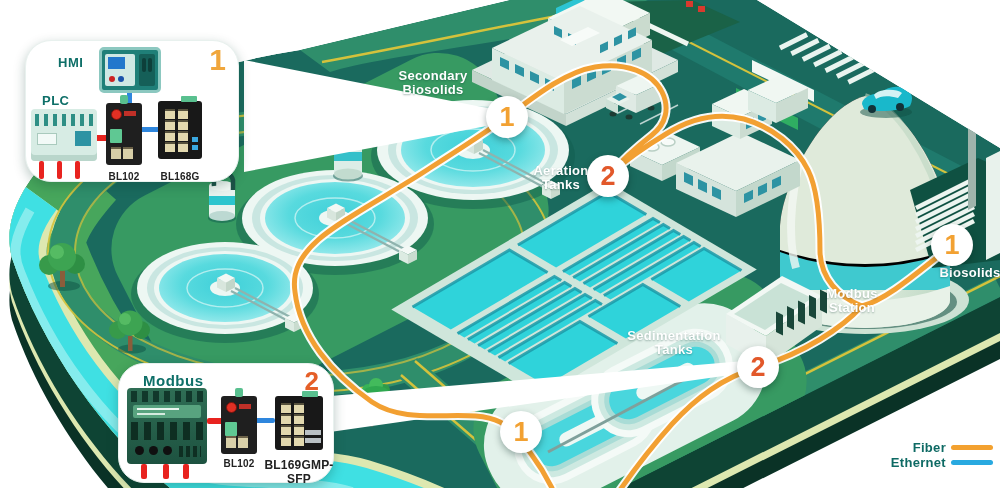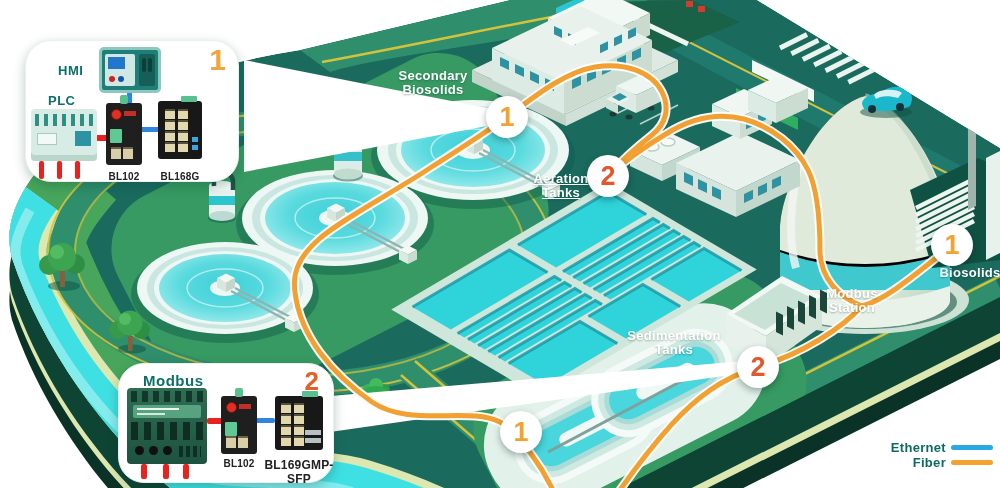--- a/index.html
+++ b/index.html
@@ -416,21 +416,21 @@
     <path d="M 507,117 C 535,96 565,72 595,67 C 625,62 652,72 662,92 C 670,108 666,124 652,135 C 638,146 622,160 610,174 C 626,160 646,146 666,134 C 690,119 716,112 744,119 C 772,127 796,146 808,170 C 818,190 820,226 820,252 C 821,278 838,297 862,306 C 886,300 918,272 940,255 L 952,246" stroke="#f2a032" stroke-width="5"></path>
     <path d="M 862,306 C 842,328 804,353 758,367 C 722,378 696,398 672,424 C 654,444 634,470 620,490" stroke="#f2a032" stroke-width="5"></path>
     <path d="M 507,117 C 489,130 463,147 430,168 C 394,192 340,220 318,240 C 300,256 292,272 295,292 C 300,336 332,374 372,402 C 410,428 468,406 500,422 C 516,430 530,452 542,470 L 552,488" stroke="#f2a032" stroke-width="5"></path>
   </g>
 </svg>
 
 <div class="map-label" style="left:363px;top:69px;width:140px;">
   <div>Secondary</div>
       <div>Biosolids</div>
 </div>
-<div class="map-label" style="left:506px;top:172px;width:110px;text-decoration:underline;">
+<div class="map-label" style="left:506px;top:164px;width:110px;">
   <div>Aeration</div>
       <div>Tanks</div>
 </div>
 <div class="map-label" style="left:604px;top:329px;width:140px;">
   <div>Sedimentation</div>
       <div>Tanks</div>
 </div>
 <div class="map-label" style="left:798px;top:287px;width:108px;">
   <div>Modbus</div>
       <div>Station</div>
@@ -450,22 +450,22 @@
     </div>
 <div class="badge two" style="left:737px;top:346px;">
       <span>2</span>
     </div>
 <div class="badge one" style="left:500px;top:411px;">
       <span>1</span>
     </div>
 
 <div class="callout" style="left:25px;top:40px;width:212px;height:140px;">
   <div class="co-num one" style="right:12px;top:4px;">1</div>
-  <div class="teal-label" style="left:32px;top:22px;">HMI</div>
-  <div class="teal-label" style="left:22px;top:52px;">PLC</div>
+  <div class="teal-label" style="left:32px;top:14px;">HMI</div>
+  <div class="teal-label" style="left:16px;top:52px;">PLC</div>
 
   <div class="wire blue" style="left:101px;top:50px;width:5px;height:16px;"></div>
   <div class="wire red" style="left:67px;top:94px;width:16px;height:6px;"></div>
   <div class="wire blue" style="left:114px;top:86px;width:20px;height:5px;"></div>
 
   <div class="dev hmi" style="left:73px;top:6px;width:56px;height:40px;">
     <div class="panel">
           <div class="screen"></div>
           <div class="dotr"></div>
           <div class="dotb"></div>
@@ -552,22 +552,22 @@
         <div class="port" style="left:19px;top:40px;"></div>
     <div class="sfp" style="left:30px;top:34px;"></div>
         <div class="sfp" style="left:30px;top:42px;"></div>
   </div>
   <div class="dev-label" style="left:92px;top:94px;width:56px;">BL102</div>
   <div class="dev-label" style="left:140px;top:94px;width:80px;font-size:12px;">BL169GMP-SFP</div>
 </div>
 
 <div id="legend">
   <div class="leg-row">
+    <div class="leg-label">Fiber</div>
+    <div class="leg-swatch" style="background-color: rgb(243, 161, 47);"></div>
+  </div>
+  <div class="leg-row">
     <div class="leg-label">Ethernet</div>
     <div class="leg-swatch" style="background-color: rgb(41, 169, 224);"></div>
   </div>
-  <div class="leg-row">
-    <div class="leg-label">Fiber</div>
-    <div class="leg-swatch" style="background-color: rgb(243, 161, 47);"></div>
-  </div>
 </div>
 
 </div>
 
 </body></html>

